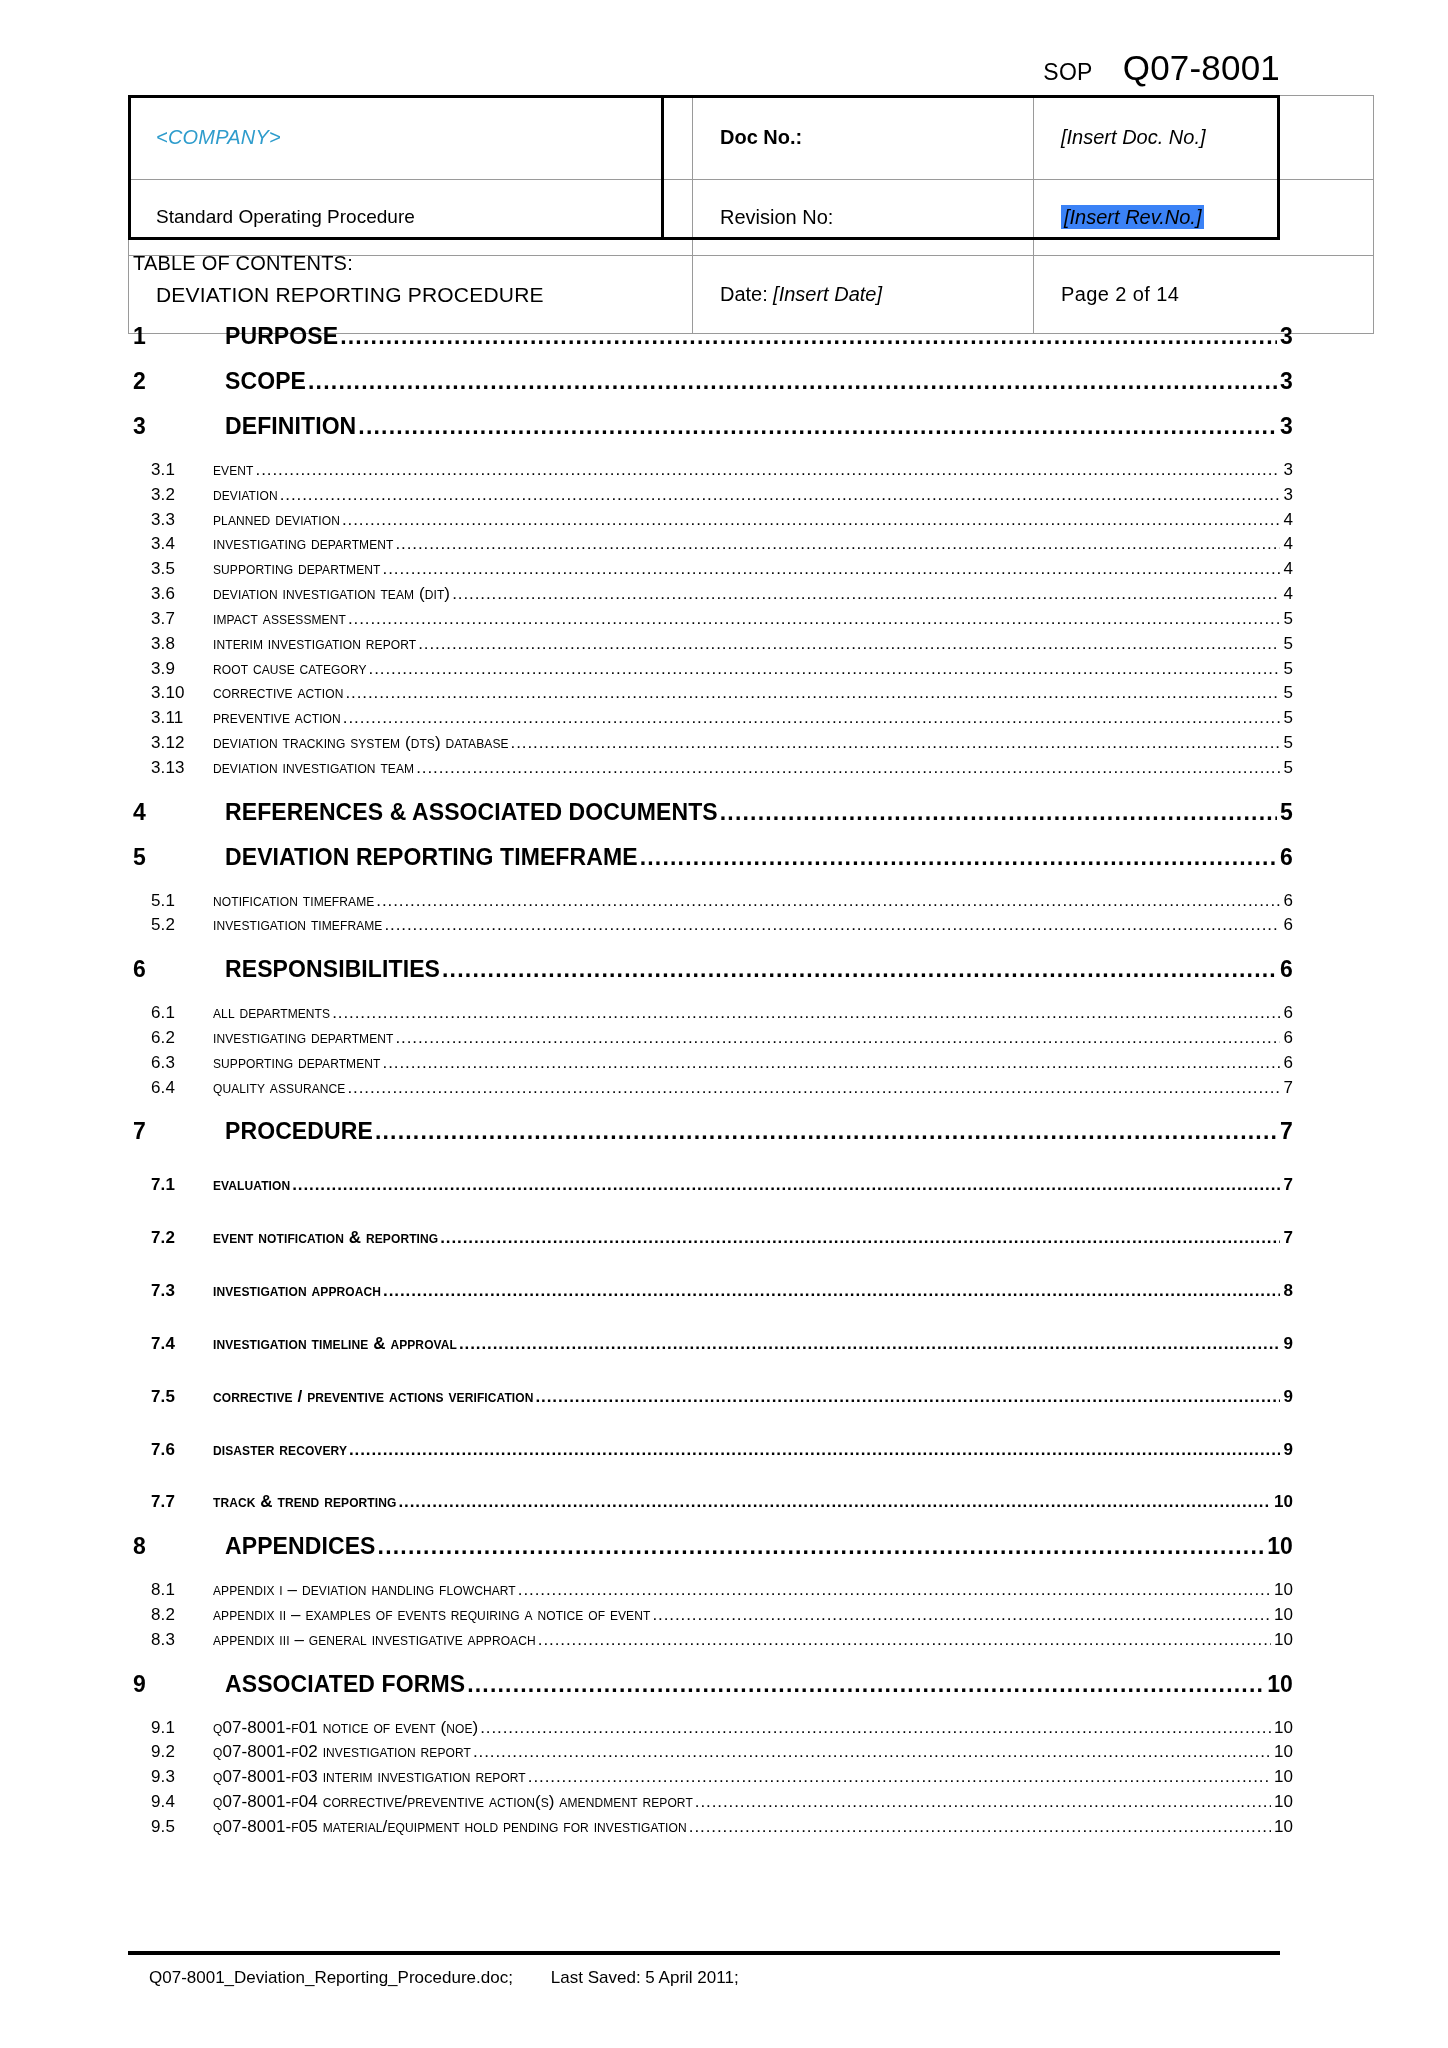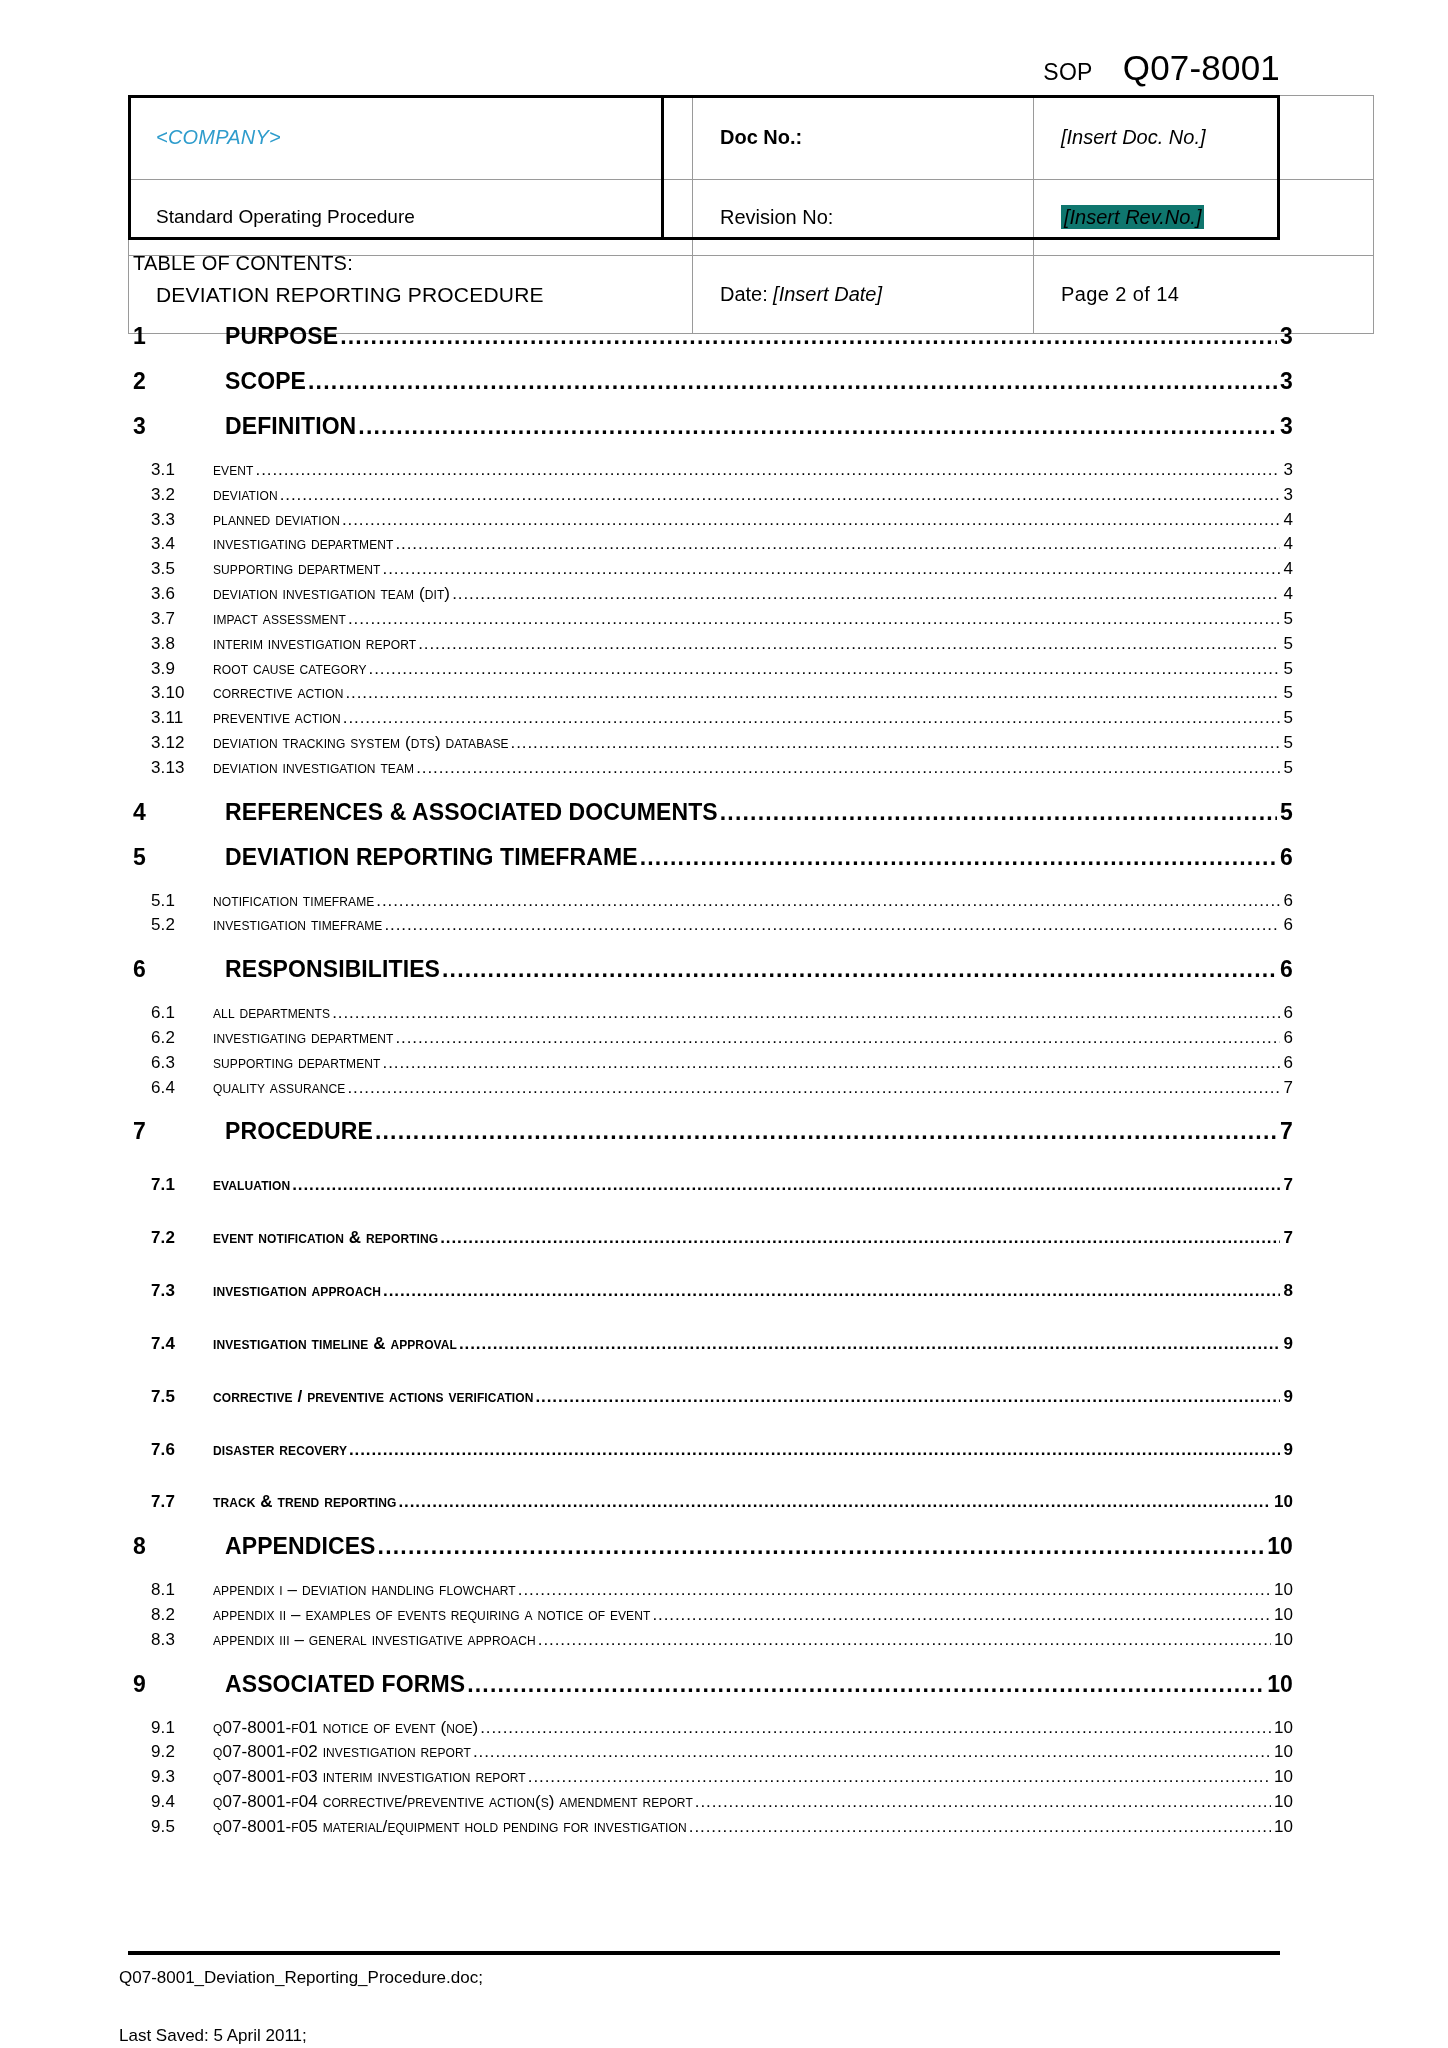--- a/index.html
+++ b/index.html
@@ -93,21 +93,21 @@
   .sop-subtitle {
     font-size: 19px;
   }
   .doc-title {
     font-size: 21px;
     letter-spacing: 0.2px;
   }
   .lbl { font-size: 20px; }
   .ital { font-style: italic; font-size: 20px; }
   .highlight {
-    background: #0f766e;
+    background: #3b82f6;
     padding: 1px 3px;
   }
   .page-of { font-size: 20px; letter-spacing: 0.4px; }
 
   
   .toc-heading {
     position: absolute;
     left: 133px;
     top: 252px;
     font-size: 20px;
@@ -185,27 +185,26 @@
   .footer-rule {
     position: absolute;
     left: 128px;
     top: 1951px;
     width: 1152px;
     height: 4px;
     background: #000;
   }
   .footer-text {
     position: absolute;
-    left: 119px;
+    left: 149px;
     top: 1968px;
     font-size: 17px;
     display: flex;
     gap: 38px;
     white-space: nowrap;
-    flex-direction: column;
   }
 </style>
 </head>
 <body>
 
 <div class="page">
 
   <div class="sop-line">
     <span class="sop-label">SOP</span>
     <span class="sop-code">Q07-8001</span>

